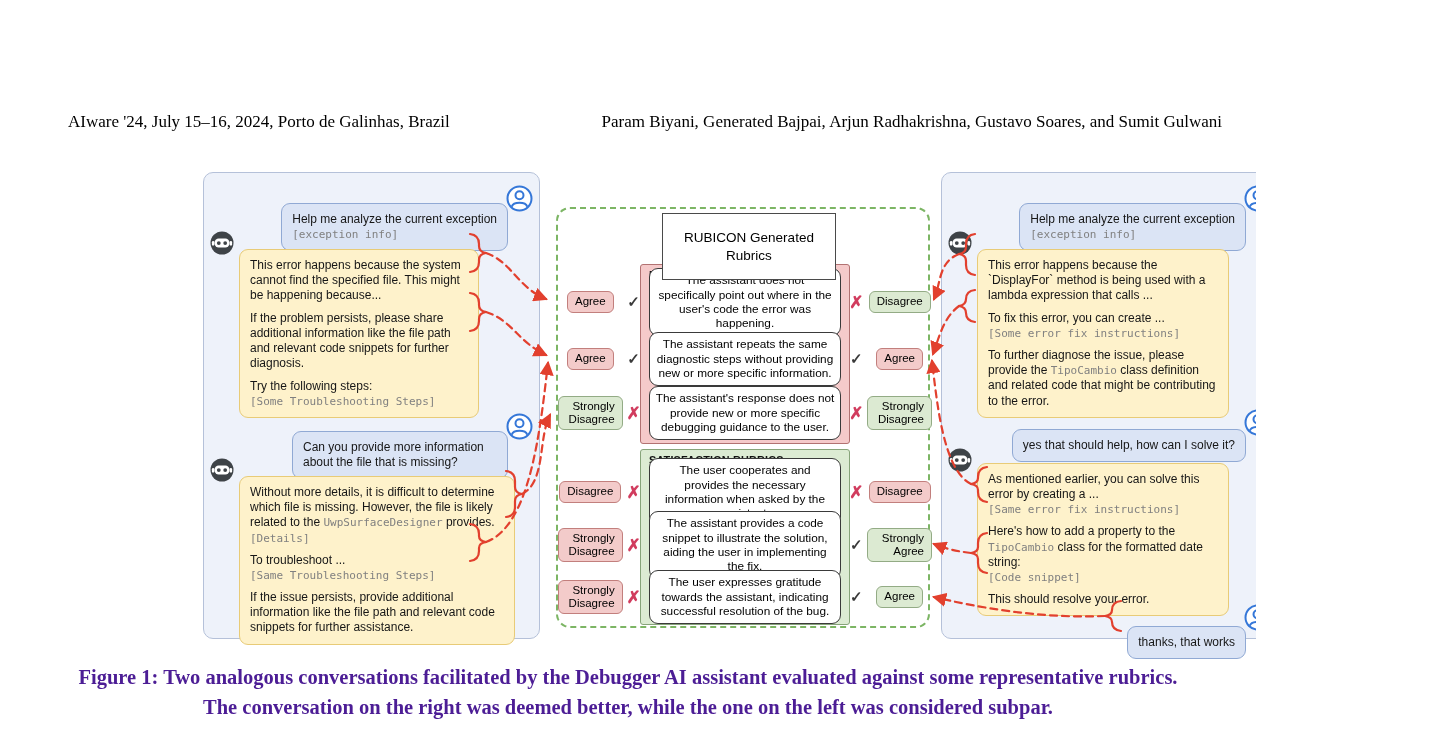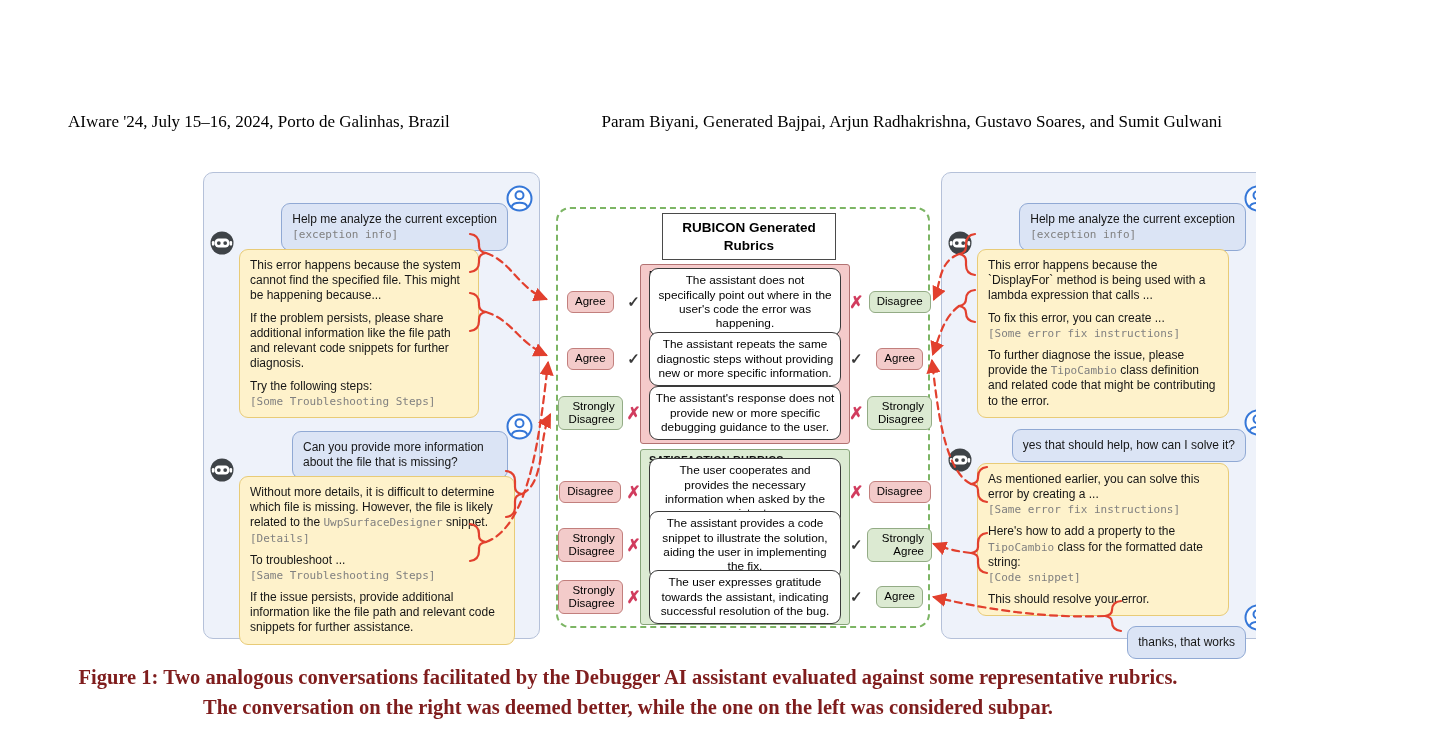--- a/index.html
+++ b/index.html
@@ -20,22 +20,22 @@
   .msg.assistant{background:#fef2cb;border:1.2px solid #e8cb77;}
   .msg.nowrap{white-space:nowrap;}
   .para + .para{margin-top:7px;}
   .mono{font-family:"DejaVu Sans Mono",monospace;color:#808080;font-size:11px;}
   .nl{display:block;margin-top:1px;}
   .cicon{position:absolute;width:27px;height:27px;}
   
   .center{position:absolute;left:556px;top:207px;width:374px;height:421px;
           border:2.2px dashed #7cb564;border-radius:14px;box-sizing:border-box;}
   .title-box{position:absolute;left:104px;top:4px;width:168px;background:#fff;
-             border:1.5px solid #4a4a4a;text-align:center;font-weight:bold;font-size:13.5px;
-             line-height:1.3;padding:5px 2px;}
+             border:1.5px solid #4a4a4a;text-align:center;font-weight:normal;font-size:13.5px;
+             line-height:1.3;padding:15px 2px;}
   .grp{position:absolute;left:82px;width:210px;border-radius:3px;box-sizing:border-box;}
   .grp.dissat{top:55px;height:180px;background:#f5caca;border:1.3px solid #b27272;}
   .grp.satis{top:240px;height:176px;background:#dcebd3;border:1.3px solid #87a47a;}
   .grp-h{font-weight:bold;font-size:10.8px;color:#111;padding:4px 0 0 8px;letter-spacing:.2px;}
   #center-rows{position:absolute;left:0;top:0;width:374px;height:421px;}
   .rrow{position:absolute;left:0;width:374px;height:50px;display:flex;align-items:center;}
   .slotB{width:68px;display:flex;justify-content:center;}
   .slotM{width:22px;text-align:center;flex:none;}
   .card{width:188px;margin:0 4px;background:#fff;border:1.3px solid #3a3a3a;border-radius:9px;
         font-size:11.8px;text-align:center;padding:4px 6px;line-height:1.22;box-sizing:content-box;}
@@ -43,21 +43,21 @@
   .tone-pink{background:#f3cbca;border:1.2px solid #c27f7d;}
   .tone-green{background:#dcead2;border:1.2px solid #93ab85;}
   .mark{display:inline-block;font-weight:bold;}
   .mark-check{color:#3a3a3a;font-size:15px;}
   .mark-cross{color:#d13c5e;font-size:17px;}
   
   .overlay{position:absolute;left:0;top:0;pointer-events:none;}
   
   .caption{position:absolute;left:0;top:663px;width:100%;text-align:center;
            font-family:"Liberation Serif",serif;font-weight:bold;font-size:20.5px;
-           line-height:1.45;color:#7f1d1d;}
+           line-height:1.45;color:#4c1d95;}
 </style>
 </head>
 <body>
 
 <div class="stage">
 
   <div class="hdrL">AIware '24, July 15–16, 2024, Porto de Galinhas, Brazil</div>
   <div class="hdrR">Param Biyani, Generated Bajpai, Arjun Radhakrishna, Gustavo Soares, and Sumit Gulwani</div>
 
   <div class="panel leftp">
@@ -100,21 +100,21 @@
       <svg viewBox="0 0 26 26" width="26" height="26">
           <circle cx="13" cy="13" r="11.5" fill="#3e4347"></circle>
           <rect x="5.5" y="8.6" width="15" height="9" rx="4.2" fill="#fff"></rect>
           <circle cx="9.8" cy="13.1" r="1.9" fill="#3e4347"></circle>
           <circle cx="16.2" cy="13.1" r="1.9" fill="#3e4347"></circle>
           <rect x="2.9" y="11" width="2.4" height="4.6" rx="1.2" fill="#fff"></rect>
           <rect x="20.7" y="11" width="2.4" height="4.6" rx="1.2" fill="#fff"></rect>
         </svg>
     </div>
     <div class="msg assistant" style="left:35px;top:283px;width:276px;">
-        <div class="para"><span>Without more details, it is difficult to determine which file is missing. However, the file is likely related to the </span><span class="mono">UwpSurfaceDesigner</span><span> snippet.</span><span class="mono nl">[Details]</span></div>
+        <div class="para"><span>Without more details, it is difficult to determine which file is missing. However, the file is likely related to the </span><span class="mono">UwpSurfaceDesigner</span><span> provides.</span><span class="mono nl">[Details]</span></div>
         <div class="para"><span>To troubleshoot ...</span><span class="mono nl">[Same Troubleshooting Steps]</span></div>
         <div class="para"><span>If the issue persists, provide additional information like the file path and relevant code snippets for further assistance.</span></div>
       </div>
   </div>
 
   <div class="center">
     <div class="grp dissat">
       <div class="grp-h">DISSATISFACTION RUBRICS</div>
     </div>
     <div class="grp satis">

